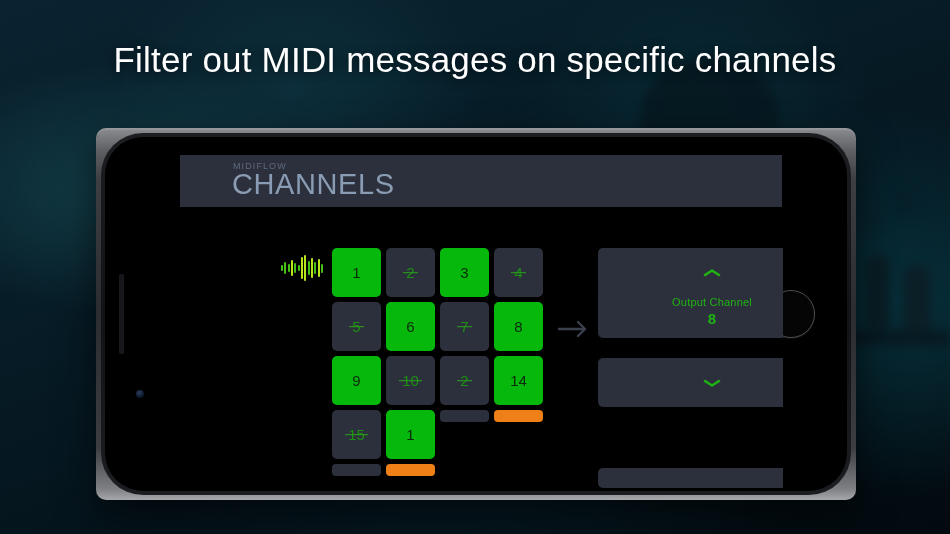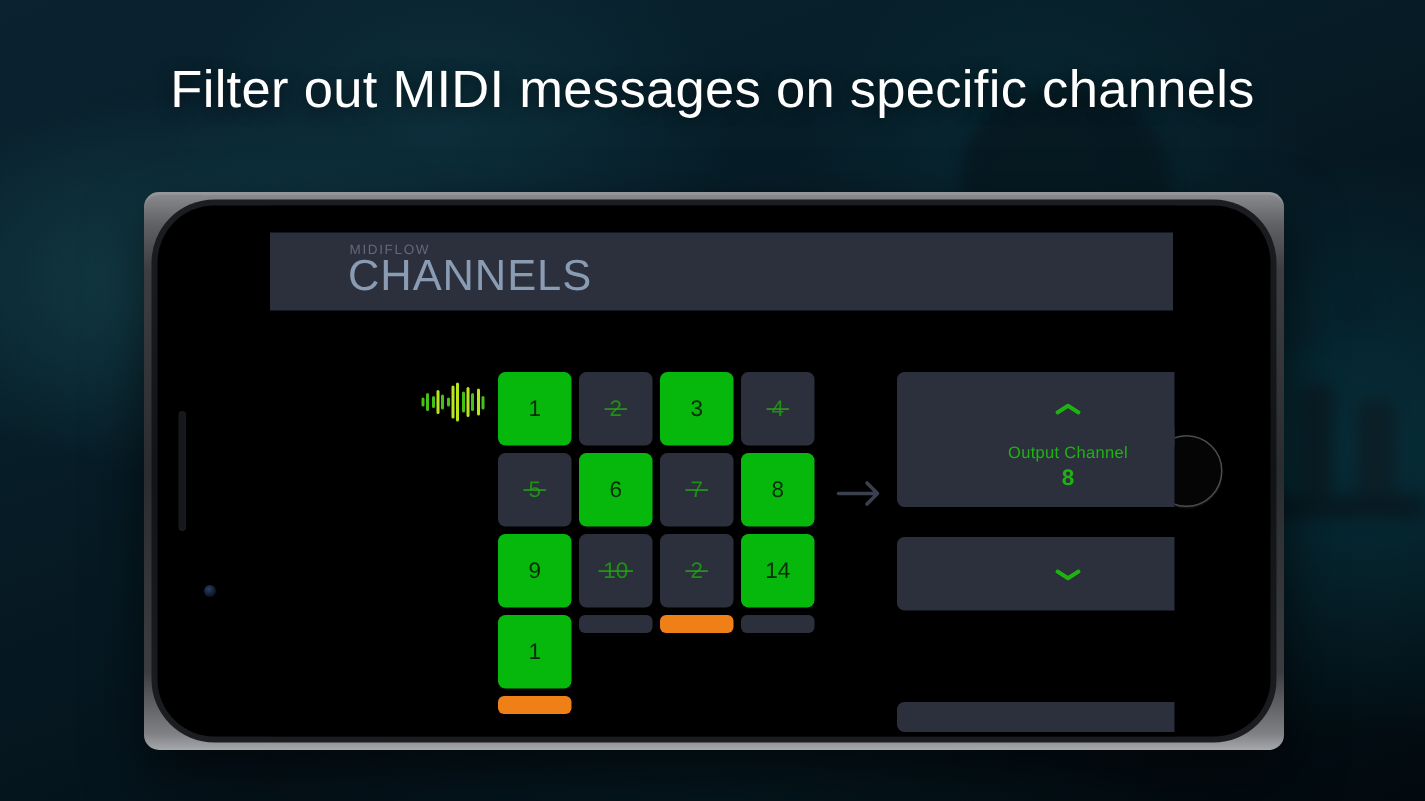--- a/index.html
+++ b/index.html
@@ -237,20 +237,23 @@
               </div>
               <div class="pad off">
                 <span class="num">10</span>
               </div>
               <div class="pad off">
                 <span class="num">2</span>
               </div>
               <div class="pad on">
                 <span class="num">14</span>
               </div>
+              <div class="pad off">
+                <span class="num">15</span>
+              </div>
               <div class="pad on">
                 <span class="num">1</span>
               </div>
               <div class="pad cc-off" style="height: 12px;"></div>
               <div class="pad cc-on" style="height: 12px;"></div>
               <div class="pad cc-off" style="height: 12px;"></div>
               <div class="pad cc-on" style="height: 12px;"></div>
             </div>
 
           <svg id="flow-arrow" viewBox="0 0 36 24">

